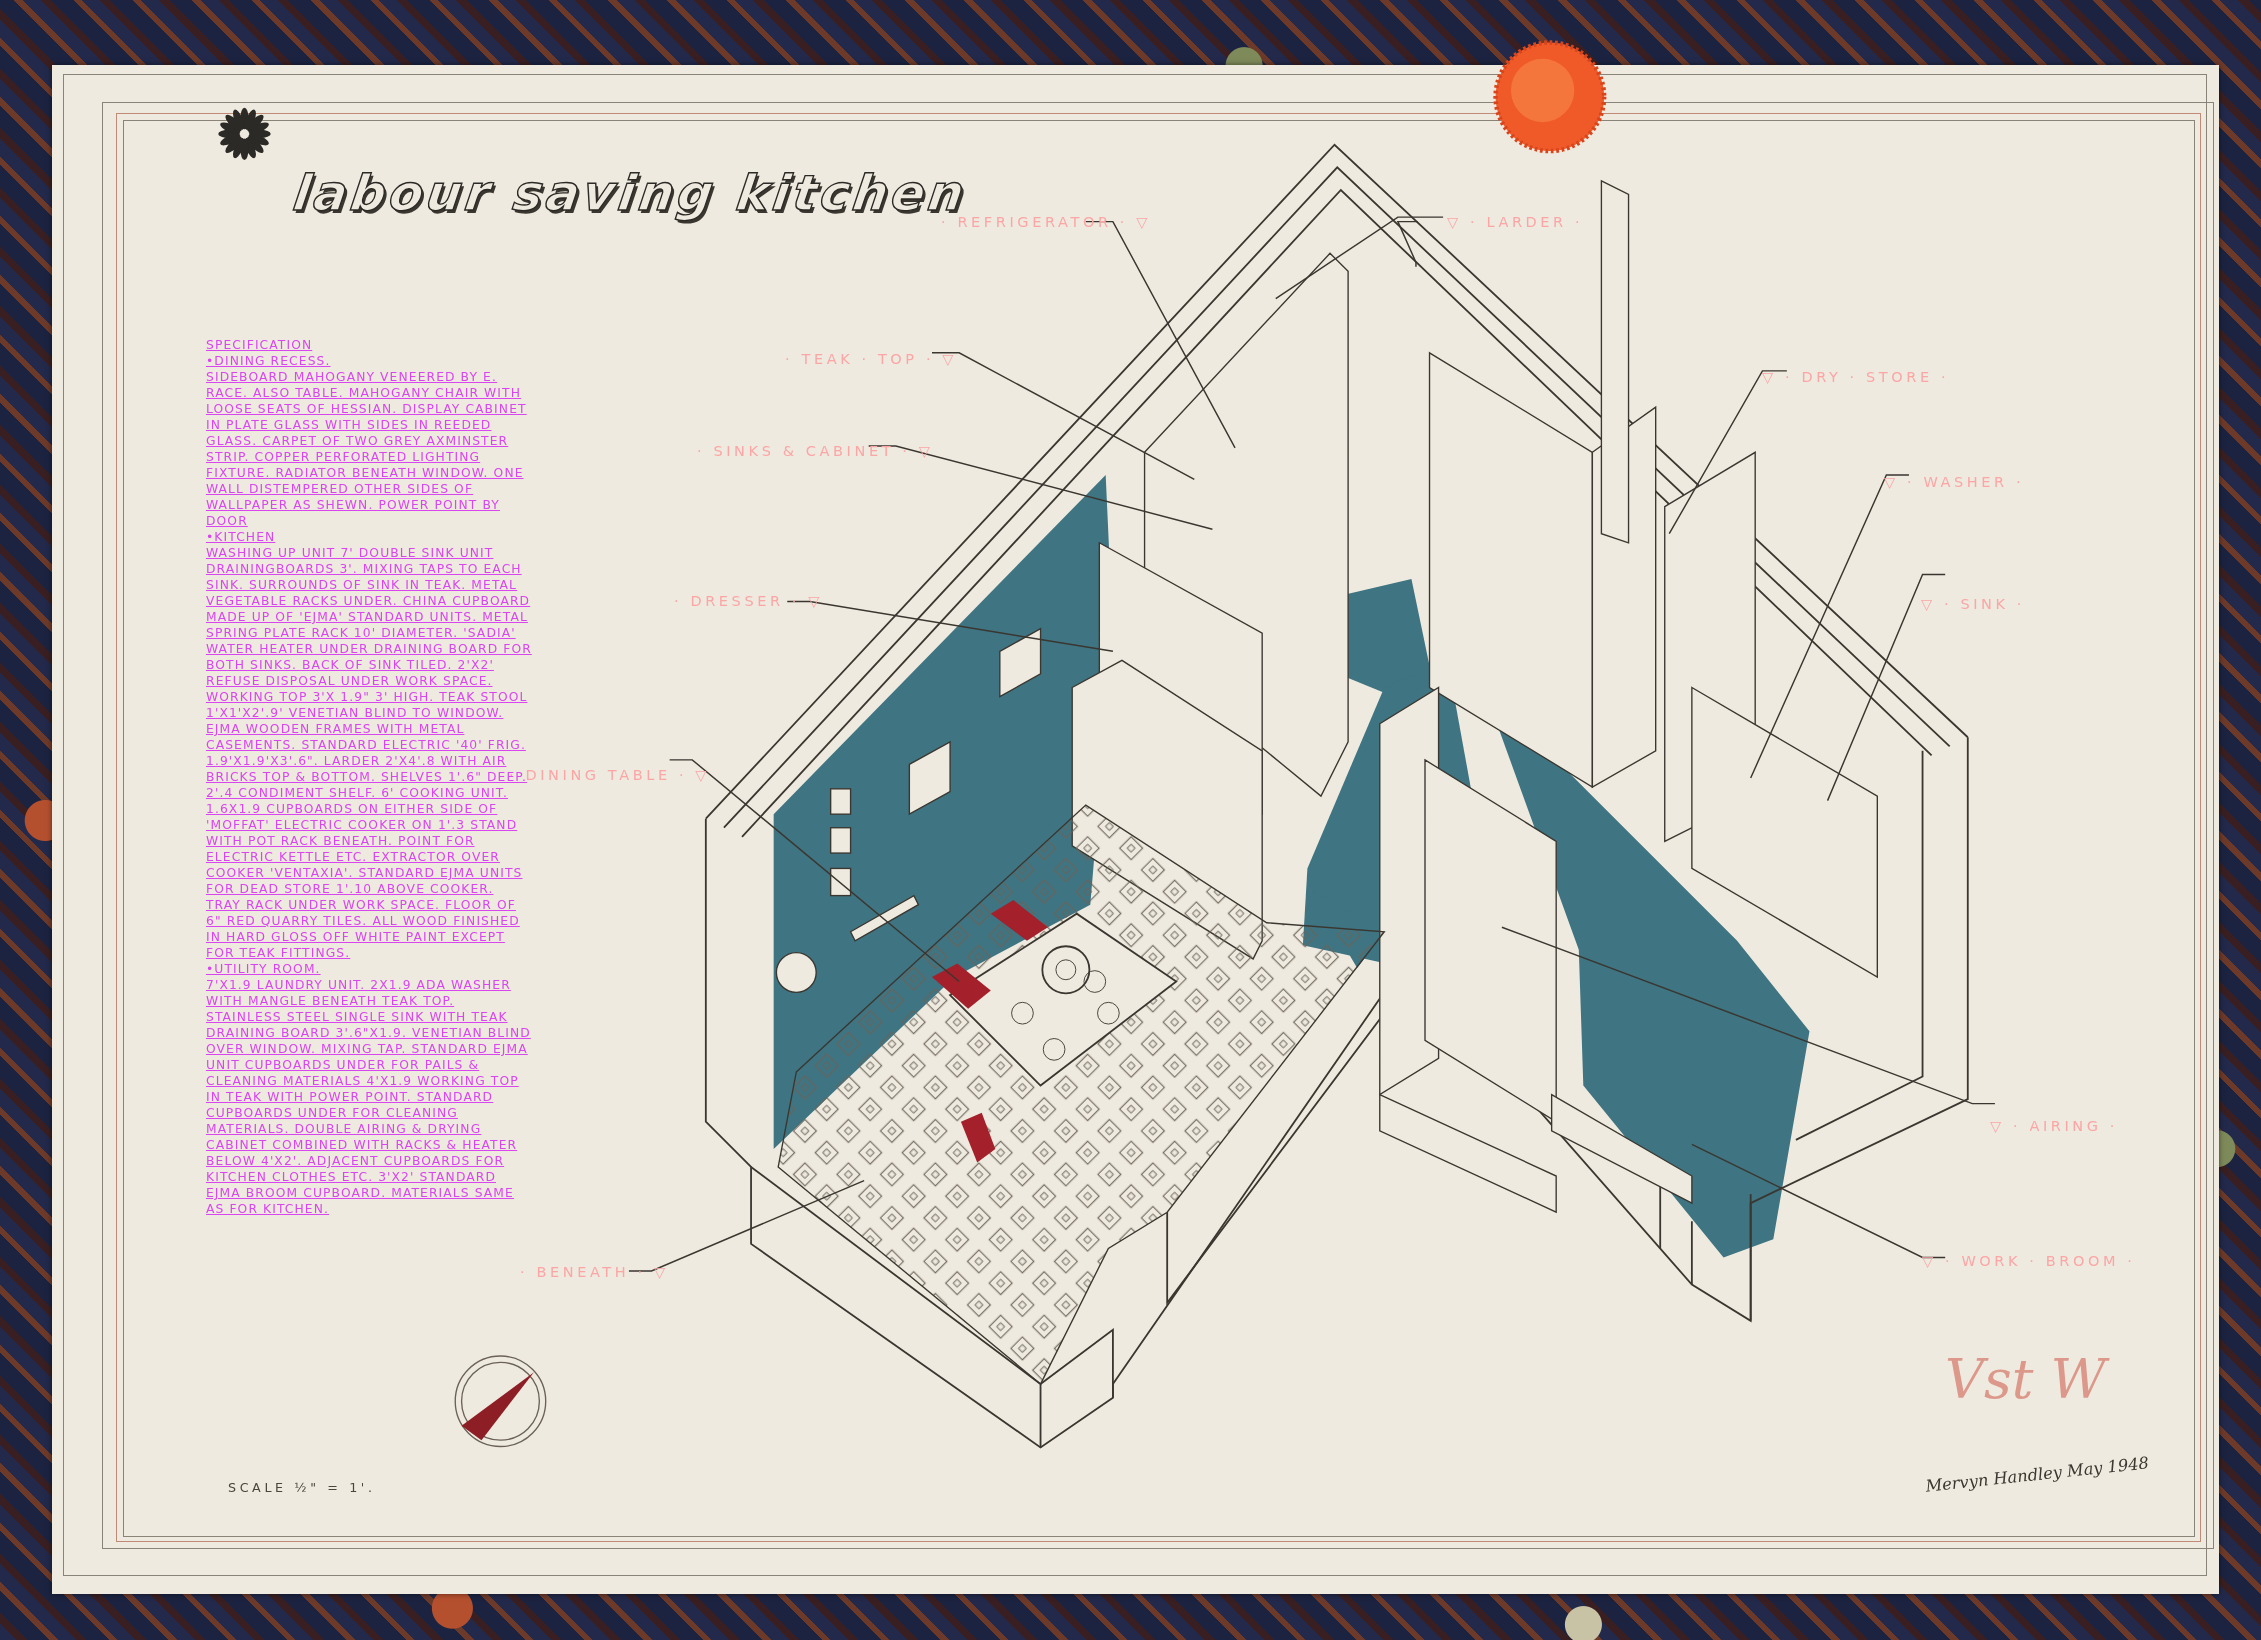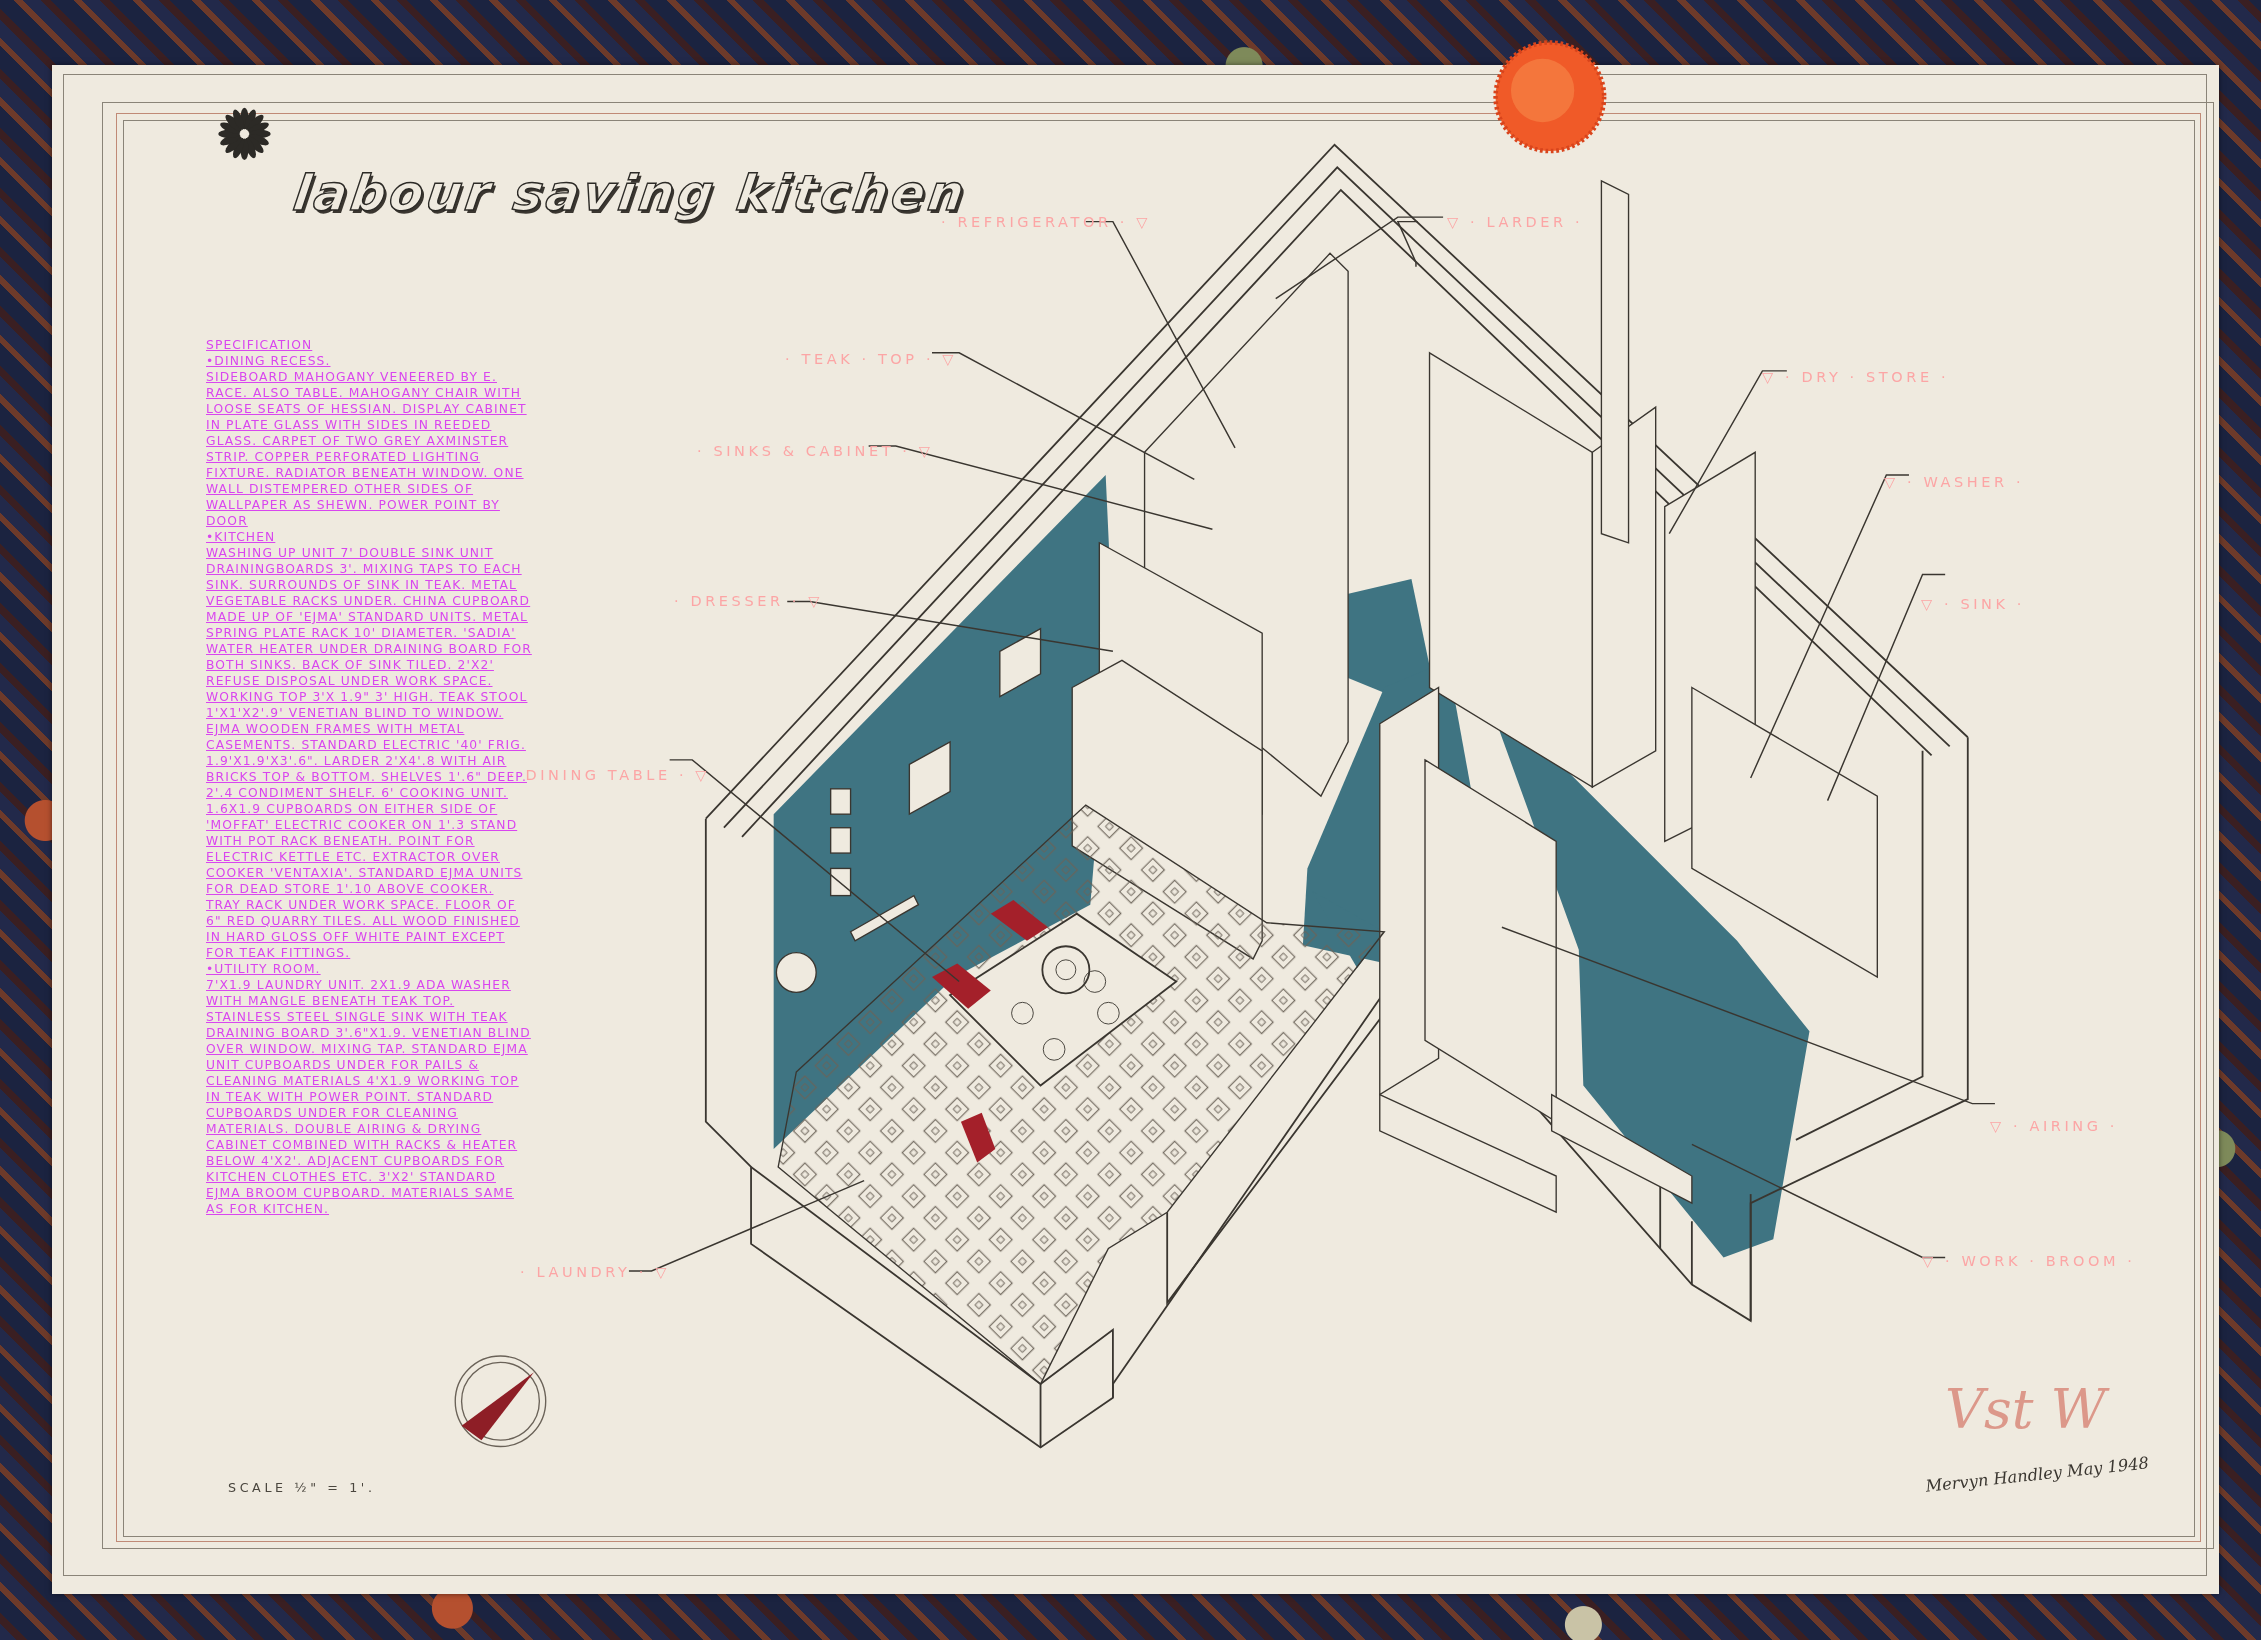--- a/index.html
+++ b/index.html
@@ -27,21 +27,21 @@
     font-weight:bold;font-size:49px;letter-spacing:3.6px;color:#efeadf;
     -webkit-text-stroke:1.4px #2c2a26;text-shadow:2.7px 2.7px 0 #3a3630;transform:skewX(-8deg);}
   .spec{position:absolute;left:206px;top:337px;width:326px;font-family:"DejaVu Sans",sans-serif;
     font-size:12.3px;line-height:16px;color:#d946ef;text-transform:uppercase;letter-spacing:1.1px;text-decoration:underline;}
   .spec p{margin:0;}
   .spec .h{font-weight:normal;}
   .label{position:absolute;font-family:"DejaVu Sans",sans-serif;font-size:14.5px;letter-spacing:3.6px;
     color:#fca5a5;white-space:nowrap;}
   .scale{position:absolute;left:228px;top:1480px;font-size:12.7px;letter-spacing:3.6px;color:#4a463e;}
   .sig{position:absolute;left:1925px;top:1465px;font-family:"DejaVu Serif",serif;font-style:italic;font-size:16.3px;color:#3a3630;transform:rotate(-6deg);}
-  .redmark{position:absolute;left:1945px;top:1348px;font-family:"DejaVu Serif",serif;font-style:italic;font-size:54px;color:#d98a7c;opacity:.85;margin-top:30px;}
+  .redmark{position:absolute;left:1945px;top:1348px;font-family:"DejaVu Serif",serif;font-style:italic;font-size:54px;color:#d98a7c;opacity:.85;}
   svg{position:absolute;left:0;top:0;}
 </style>
 </head>
 <body>
 
 <div class="rug"></div>
 <div class="paper"></div>
 <div class="frame1"></div>
 <div class="frame2"></div>
 <div class="frame3"></div>
@@ -185,18 +185,18 @@
 <div class="label" style="left:1447px;top:214px;">▽ · LARDER ·</div>
 <div class="label" style="left:785px;top:351px;">· TEAK · TOP · ▽</div>
 <div class="label" style="left:697px;top:443px;">· SINKS &amp; CABINET · ▽</div>
 <div class="label" style="left:1762px;top:369px;">▽ · DRY · STORE ·</div>
 <div class="label" style="left:1884px;top:474px;">▽ · WASHER ·</div>
 <div class="label" style="left:1921px;top:596px;">▽ · SINK ·</div>
 <div class="label" style="left:674px;top:593px;">· DRESSER · ▽</div>
 <div class="label" style="left:509px;top:767px;">· DINING TABLE · ▽</div>
 <div class="label" style="left:1990px;top:1102px;margin-top:16px;">▽ · AIRING ·</div>
 <div class="label" style="left:1922px;top:1253px;">▽ · WORK · BROOM ·</div>
-<div class="label" style="left:520px;top:1264px;">· LAUNDRY · ▽</div>
+<div class="label" style="left:520px;top:1264px;">· BENEATH · ▽</div>
 
 <div class="scale">SCALE ½" = 1'.</div>
 <div class="redmark">Vst W</div>
 <div class="sig">Mervyn Handley May 1948</div>
 
 
 </body></html>

